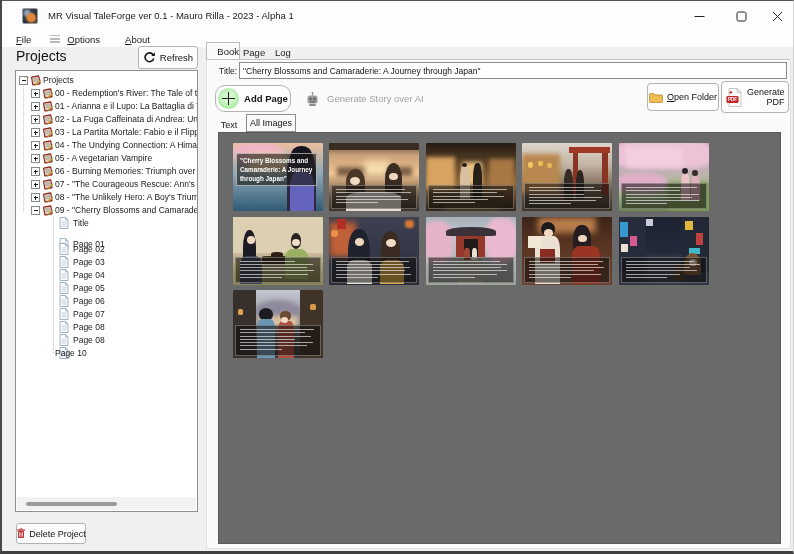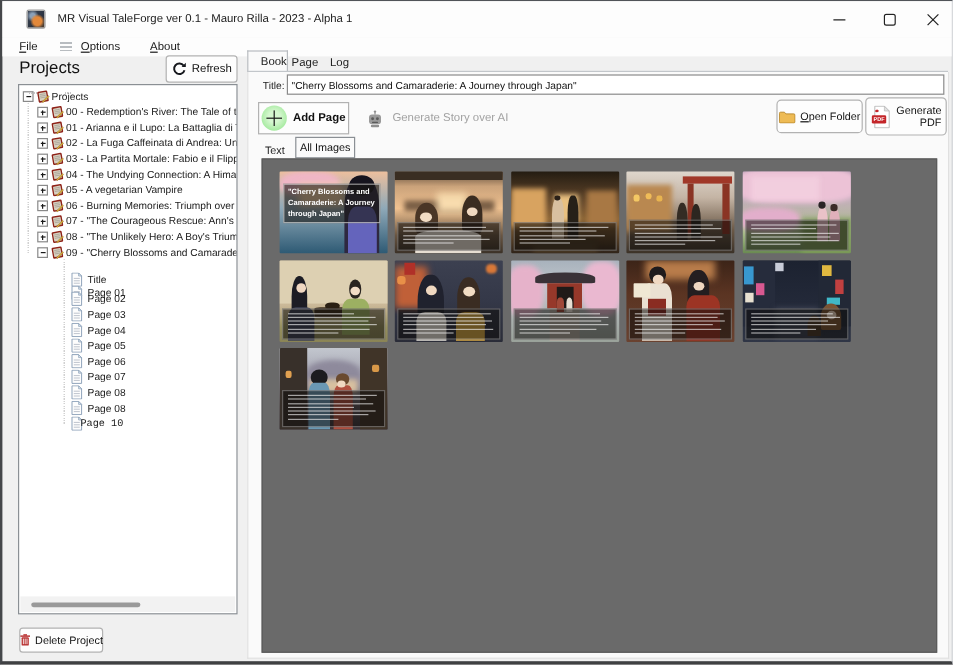--- a/index.html
+++ b/index.html
@@ -28,21 +28,21 @@
 .vline{position:absolute;width:1px;background-image:repeating-linear-gradient(180deg,#c6c6c6 0 1px,transparent 1px 2px)}
 .hstub{position:absolute;height:1px;background-image:repeating-linear-gradient(90deg,#c6c6c6 0 1px,transparent 1px 2px)}
 .hscroll{position:absolute;left:1px;right:1px;bottom:1px;height:13px;background:#f2f2f2}
 .hthumb{position:absolute;left:9px;top:5px;width:91px;height:4px;border-radius:2px;background:#9a9a9a}
 .tabstrip-line{position:absolute;left:204px;top:58px;width:584px;height:1px;background:#c2c6ca}
 .tab{position:absolute;font-size:9.5px;color:#222}
 .tab.sel{background:#fafafa;border:1px solid #b8bcc0;border-bottom:none;display:flex;align-items:center;justify-content:flex-end}
 .tabpage{position:absolute;left:204px;top:59px;width:585px;height:489px;background:#fafafa;border:1px solid #e0e0e0;border-top:none}
 .tlabel2{position:absolute;font-size:8.5px;color:#222}
 #title-input{position:absolute;left:237px;top:61px;width:548px;height:17px;border:1px solid #8a8a8a;background:#fff;font-size:8.5px;font-family:"Liberation Sans",sans-serif;padding:0 3px;color:#111}
-#add-page-btn{left:213px;top:84px;width:76px;height:27px;gap:5px;font-size:9.5px;font-weight:bold;border-radius:0}
+#add-page-btn{left:213px;top:84px;width:76px;height:27px;gap:5px;font-size:9.5px;font-weight:bold;border-radius:10px}
 .plus-circle{width:21px;height:21px;border-radius:50%;background:radial-gradient(circle at 50% 45%,#d6f7d0 0 30%,#8ee488 95%);position:relative;flex:0 0 auto}
 .plus-circle::before{content:"";position:absolute;left:4px;top:9.6px;width:13px;height:1.4px;background:#1a1a1a}
 .plus-circle::after{content:"";position:absolute;left:9.6px;top:4px;width:1.4px;height:13px;background:#1a1a1a}
 #gen-story-btn{position:absolute;left:303px;top:84px;width:110px;height:27px;display:flex;align-items:center;gap:7px;font-size:9.5px;color:#a2a2a2;border:none;background:transparent;white-space:nowrap}
 #open-folder-btn{left:645px;top:82px;width:72px;height:28px;gap:4px;font-size:9px;border-radius:4px}
 #open-folder-btn .lbl::first-letter{text-decoration:underline}
 #gen-pdf-btn{left:719px;top:80px;width:68px;height:32px;gap:3px;font-size:9px;border-radius:4px;white-space:normal}
 #gen-pdf-btn .lbl{width:40px;text-align:right;line-height:1.15}
 .itab-text{position:absolute;left:210px;top:116px;width:34px;height:15px;font-size:9px;display:flex;align-items:center;justify-content:center;color:#222}
 .itab-all{position:absolute;left:244px;top:113px;width:50px;height:18px;font-size:9px;display:flex;align-items:center;justify-content:center;background:#fafafa;border:1px solid #8a8f94;color:#111}
@@ -287,21 +287,21 @@
               <rect x="1.5" y="1.8" width="8.5" height="9.2" rx="1" fill="#8e2218"></rect>
               <rect x="2.6" y="3" width="6.3" height="6.8" rx="0.5" fill="#d8d0c0"></rect>
               <path d="M3.4 4.4 h4.7 M3.4 5.8 h4.7 M3.4 7.2 h4.7" stroke="#9a948a" stroke-width="0.5"></path>
             </g>
             <path d="M5 10.8 L10.2 5.6 L11 6.4 L5.8 11.6 Z" fill="#dcb23c" stroke="#7a5a18" stroke-width="0.3"></path>
           </svg>
         </div>
         <span class="tlabel" style="left: 39px;">09 - "Cherry Blossoms and Camaraderi</span>
       </div>
       <div class="hstub" style="left: 38px; top: 6px; width: 5px;"></div>
-      <div class="trow" style="top: 156px;">
+      <div class="trow" style="top: 146px;">
         <div class="ticon" style="left: 43px;">
           <svg width="10" height="12" viewBox="0 0 10 12">
             <path d="M1 0.5 h5.5 l2.5 2.5 v8.5 h-8 Z" fill="#fdfdfd" stroke="#8ba0b8" stroke-width="0.8"></path>
             <path d="M6.5 0.5 l2.5 2.5 h-2.5 Z" fill="#dce6f0" stroke="#8ba0b8" stroke-width="0.6"></path>
             <path d="M2.5 5 h5 M2.5 7 h5 M2.5 9 h5" stroke="#b0b8c4" stroke-width="0.7"></path>
           </svg>
         </div>
         <span class="tlabel" style="left: 57px;">Title</span>
       </div>
       <div class="hstub" style="left: 38px; top: 6px; width: 5px;"></div>
@@ -405,21 +405,21 @@
       </div>
       <div class="hstub" style="left: 38px; top: 6px; width: 5px;"></div>
       <div class="trow" style="top: 276px;">
         <div class="ticon" style="left: 43px;">
           <svg width="10" height="12" viewBox="0 0 10 12">
             <path d="M1 0.5 h5.5 l2.5 2.5 v8.5 h-8 Z" fill="#fdfdfd" stroke="#8ba0b8" stroke-width="0.8"></path>
             <path d="M6.5 0.5 l2.5 2.5 h-2.5 Z" fill="#dce6f0" stroke="#8ba0b8" stroke-width="0.6"></path>
             <path d="M2.5 5 h5 M2.5 7 h5 M2.5 9 h5" stroke="#b0b8c4" stroke-width="0.7"></path>
           </svg>
         </div>
-        <span class="tlabel" style="left: 51px; font-family: Liberation Mono, monospace;">Page 10</span>
+        <span class="tlabel" style="left: 39px;">Page 10</span>
       </div>
       <div class="hscroll">
         <div class="hthumb"></div>
       </div>
     </div>
 
   <div class="btn" id="delete-btn">
     <span>
       <svg width="10" height="11" viewBox="0 0 10 11">
           <rect x="2" y="3" width="6" height="7" rx="0.8" fill="#b83030"></rect>

